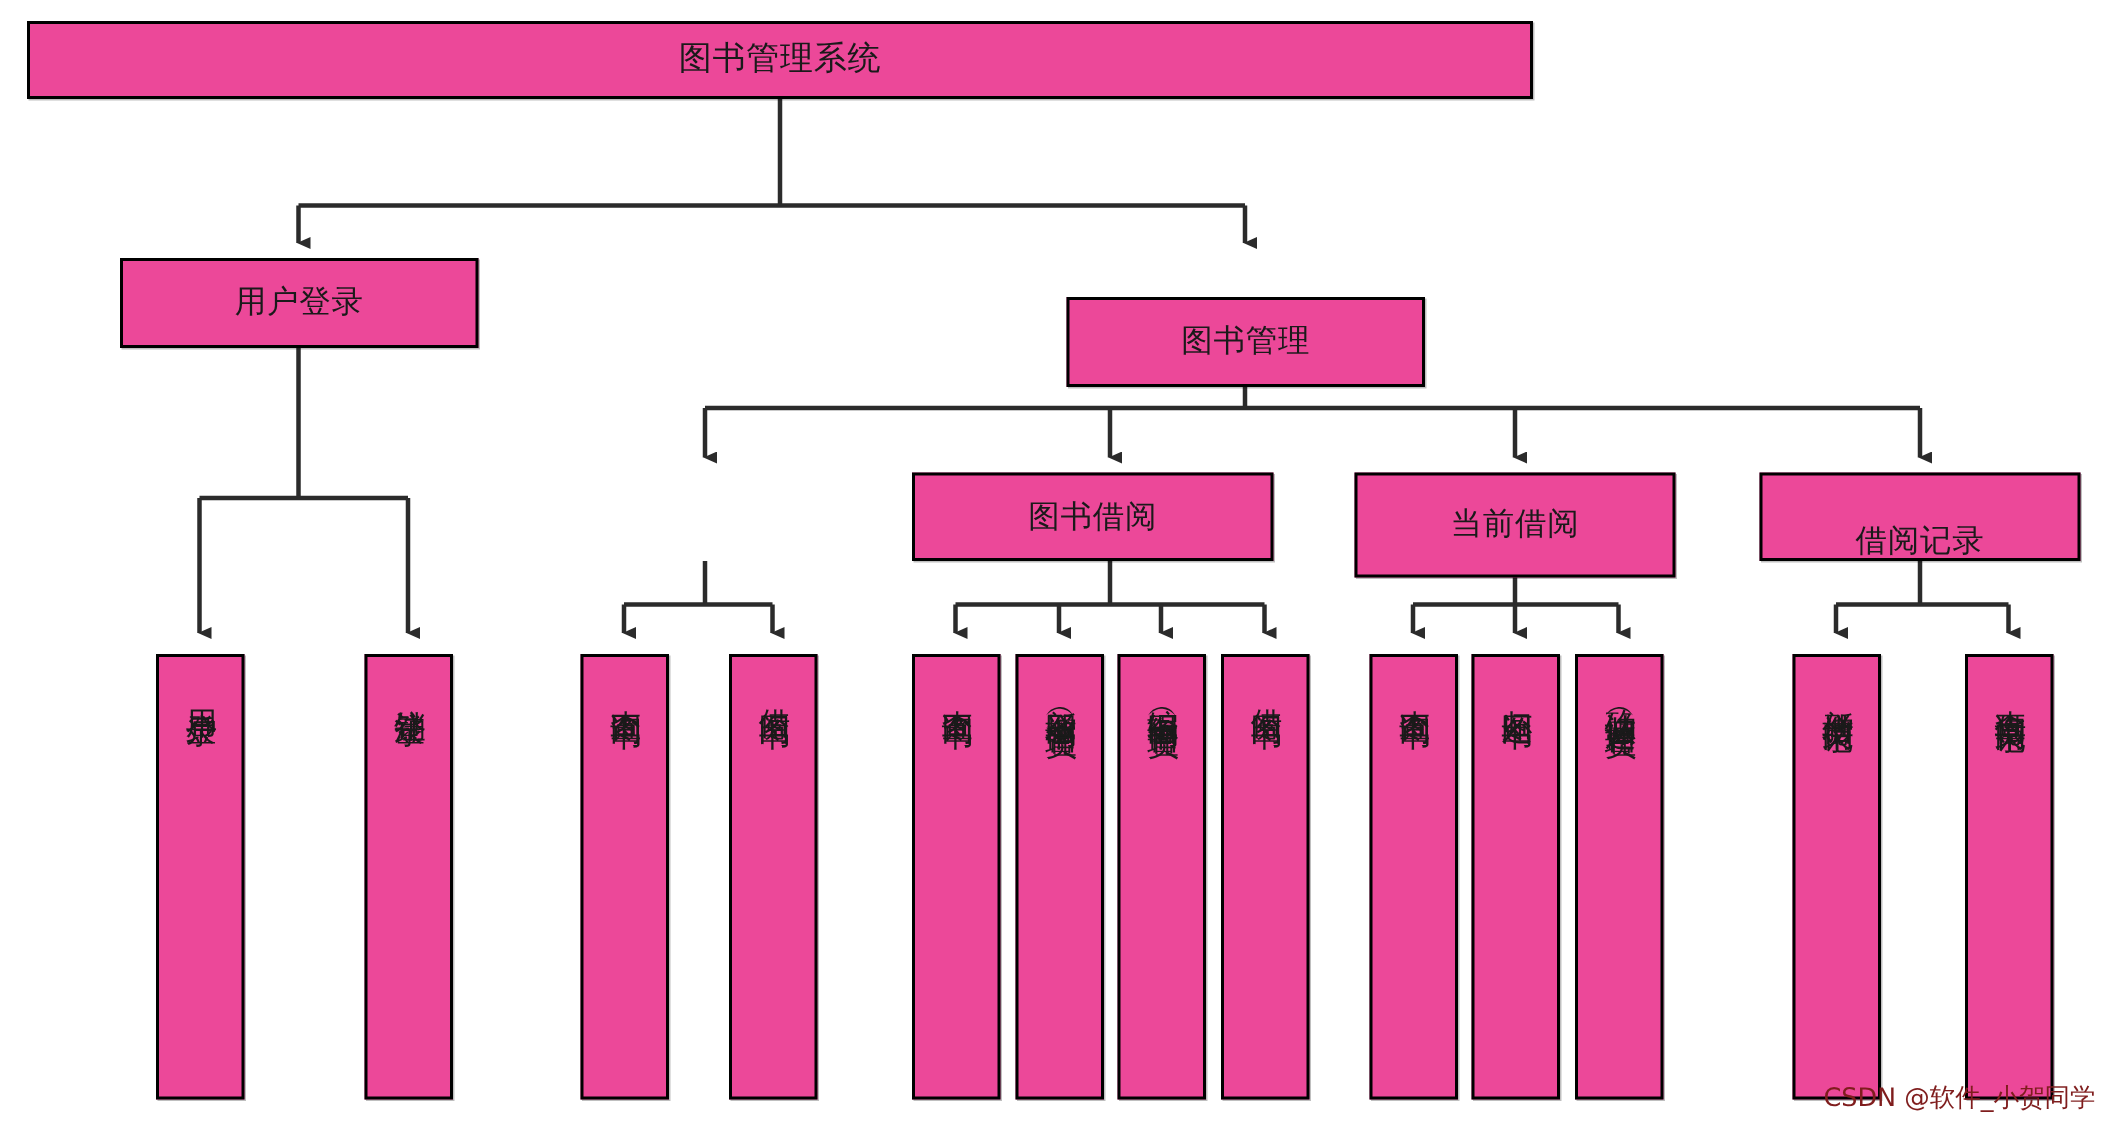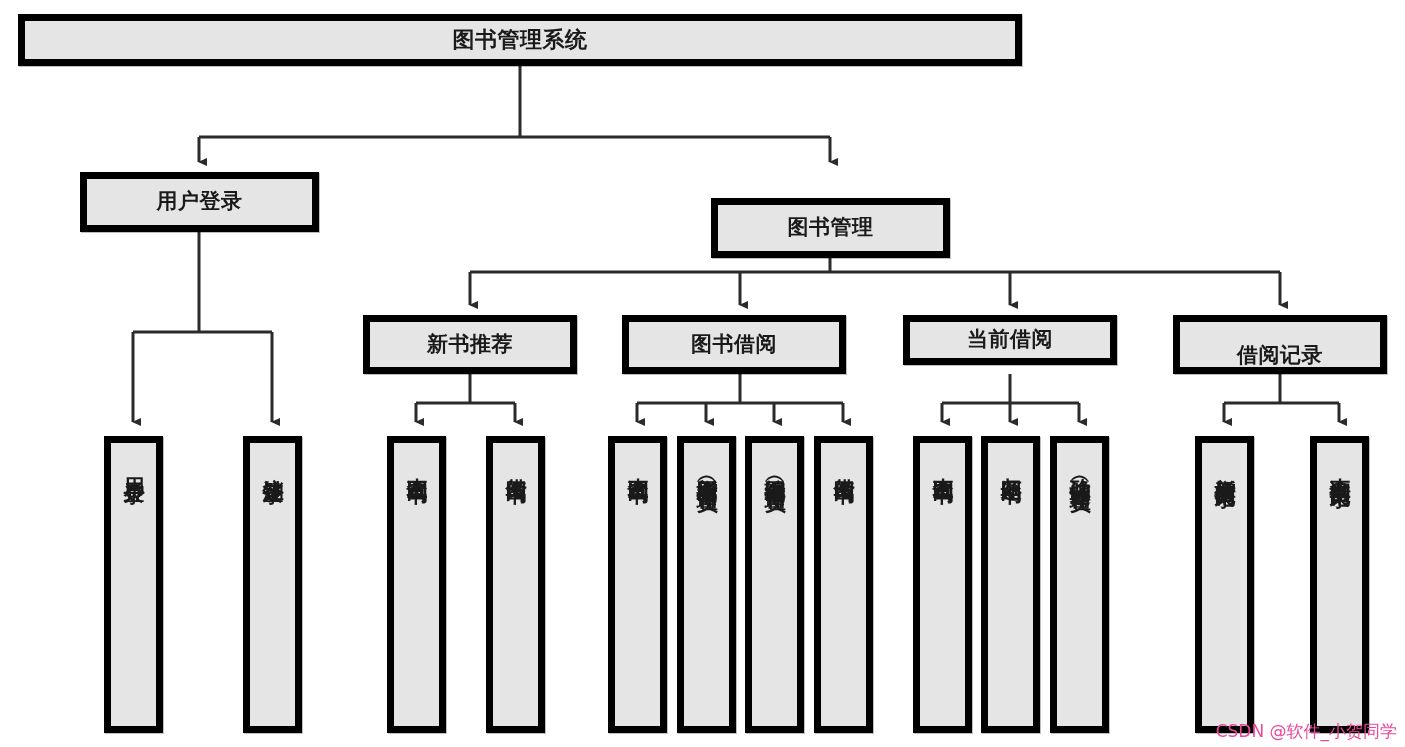--- a/index.html
+++ b/index.html
@@ -22,28 +22,27 @@
     position: absolute;
     left: 0;
     top: 0;
     width: 1405px;
     height: 747px;
     pointer-events: none;
   }
   .node {
     position: absolute;
     box-sizing: border-box;
-    border: 7px solid #000000;
-    background: #e5e5e5;
+    border: 2px solid #000000;
+    background: #ec4899;
     display: flex;
     align-items: center;
     justify-content: center;
     color: #1a1a1a;
     box-shadow: 1px 1px 0 rgba(0,0,0,0.25);
-    font-weight: bold;
   }
   .node .label {
     display: block;
     text-align: center;
     letter-spacing: 0.5px;
     white-space: nowrap;
   }
   
   .node.h .label {
     font-size: 21px;
@@ -64,21 +63,21 @@
     font-size: 21px;
     line-height: 1.22;
     letter-spacing: 2px;
     white-space: pre;
   }
   #watermark {
     position: absolute;
     right: 8px;
     bottom: 4px;
     font-size: 17px;
-    color: #ec4899;
+    color: #7f1d1d;
     white-space: nowrap;
     user-select: none;
   }
 </style>
 </head>
 <body>
 
 <div id="diagram-canvas">
 
   <svg id="edge-layer" viewBox="0 0 1405 747" width="1405" height="747" xmlns="http://www.w3.org/2000/svg">
@@ -135,27 +134,24 @@
     <span class="label">图书管理系统</span>
   </div>
 
   <div class="node h" style="left:80px; top:172px; width:239px; height:60px;">
     <span class="label">用户登录</span>
   </div>
   <div class="node h" style="left:711px; top:172px; width:239px; height:60px;margin-top:26px;">
     <span class="label">图书管理</span>
   </div>
 
-  <div class="node h" style="left:363px; top:315px; width:214px; height:59px;">
-    <span class="label">新书推荐</span>
-  </div>
-  <div class="node h" style="left:622px; top:315px; width:224px; height:59px;">
+  <div class="node h" style="left:608px; top:315px; width:241px; height:59px;">
     <span class="label">图书借阅</span>
   </div>
-  <div class="node h" style="left:903px; top:315px; width:214px; height:50px;">
+  <div class="node h" style="left:903px; top:315px; width:214px; height:70px;">
     <span class="label">当前借阅</span>
   </div>
   <div class="node h" style="left:1173px; top:315px; width:214px; height:59px;align-items:flex-end;">
     <span class="label">借阅记录</span>
   </div>
 
   <div class="node v" style="left:104px; top:436px; width:59px; height:297px;">
     <span class="label">用户登录</span>
   </div>
   <div class="node v" style="left:243px; top:436px; width:59px; height:297px;">

